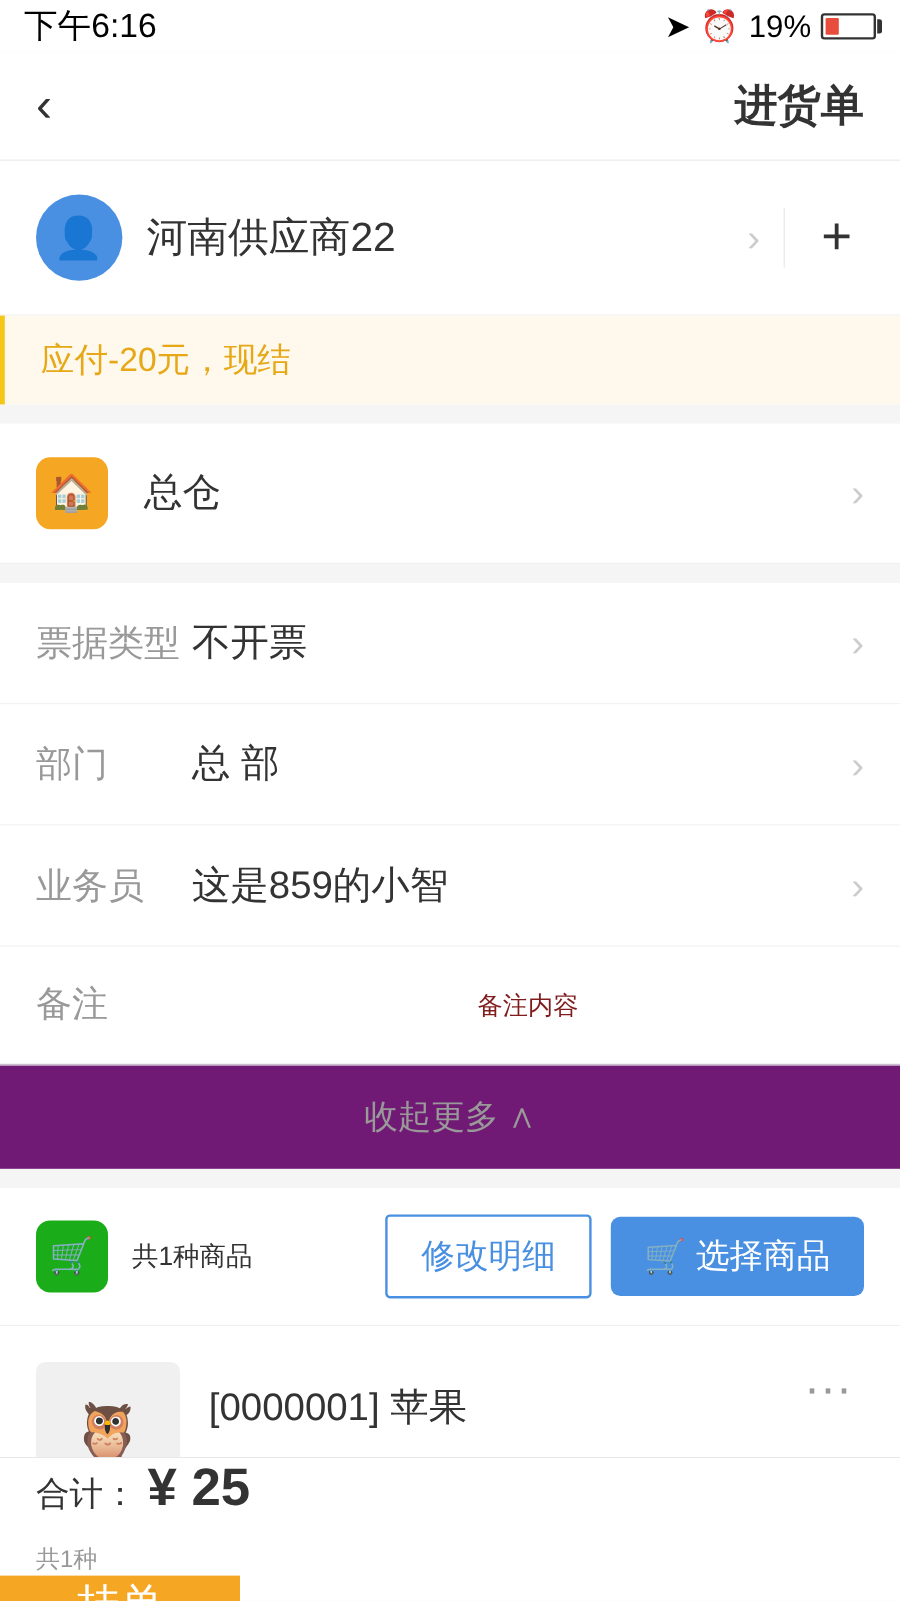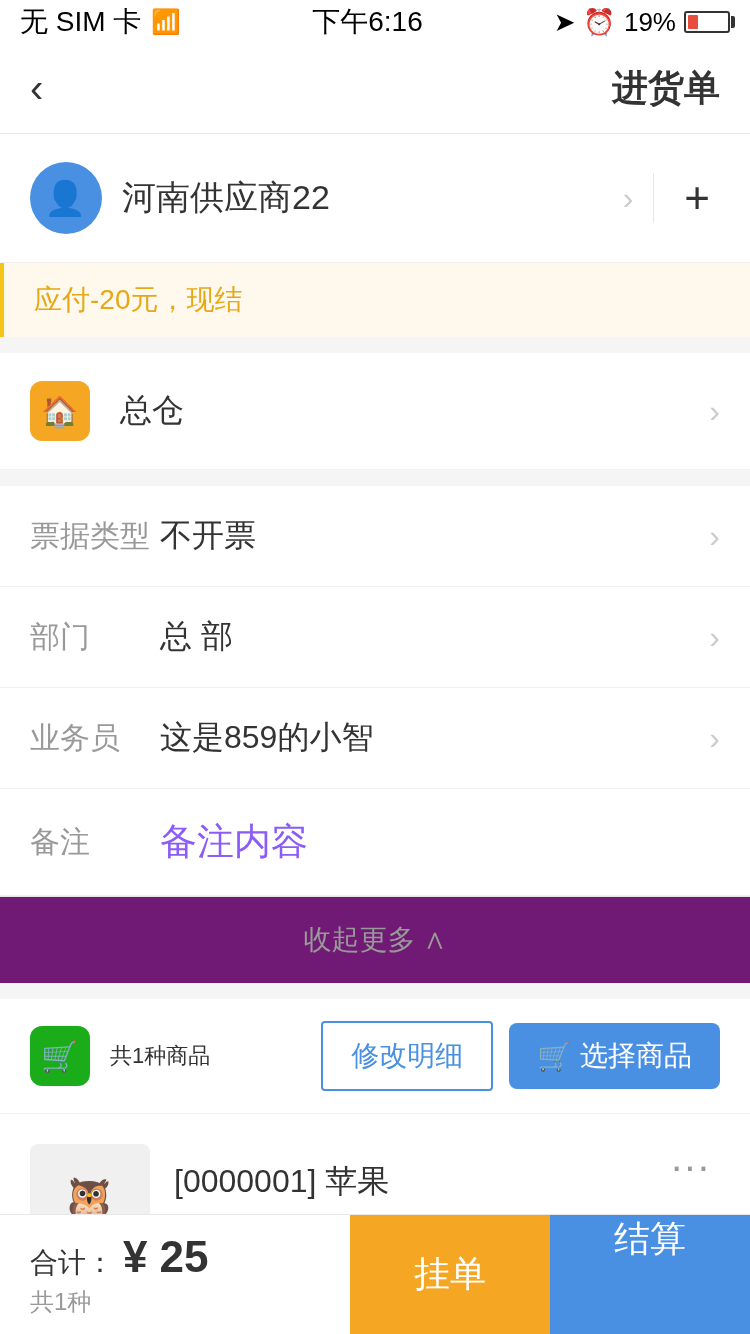--- a/index.html
+++ b/index.html
@@ -87,21 +87,21 @@
       border-bottom: 1px solid #f0f0f0;
       min-height: 90px;
     }
     .row-icon {
       width: 60px; height: 60px; border-radius: 12px; background: #f5a623;
       display: flex; align-items: center; justify-content: center;
       font-size: 30px; margin-right: 20px; flex-shrink: 0;
     }
     .row-label { font-size: 30px; color: #999; min-width: 120px; }
     .row-value { flex: 1; font-size: 32px; color: #333; padding-left: 10px; }
-    .row-placeholder { flex: 1; font-size: 37px; color: #8b5cf6; padding-left: 10px; }
+    .row-placeholder { flex: 1; font-size: 21px; color: #7f1d1d; padding-left: 10px; text-align: center; }
 
     
     .collapse-btn {
       background: #701a75;
       text-align: center;
       padding: 24px;
       font-size: 28px;
       color: #999;
       border-top: 1px solid #e8e8e8;
     }
@@ -154,49 +154,46 @@
     .more-btn { font-size: 40px; color: #999; padding: 0 10px; }
 
     
     .bottom-bar {
       position: fixed;
       bottom: 0; left: 0; width: 750px;
       height: 120px;
       background: #fff;
       display: flex;
       border-top: 1px solid #e8e8e8;
+      flex-direction: column;
     }
     .total-section {
       flex: 1; display: flex; flex-direction: column; justify-content: center;
       padding: 0 30px;
     }
     .total-amount { font-size: 44px; font-weight: 600; color: #333; display: inline; }
     .total-unit { font-size: 28px; color: #333; }
-    .total-sub { font-size: 24px; color: #999; margin-top: 4px; }
+    .total-sub { font-size: 20px; color: #999; margin-top: 21px; }
     .btn-hang {
       width: 200px; background: #f5a623; color: #fff;
       display: flex; align-items: center; justify-content: center;
       font-size: 36px; font-weight: 500;
     }
     .btn-settle {
       width: 200px; background: #4a90e2; color: #fff;
       display: flex; align-items: flex-start; justify-content: center;
       font-size: 36px; font-weight: 500;
     }
 
     .wifi-icon { font-size: 24px; }
   </style>
 </head>
 <body>
 
 <div class="status-bar">
-  <div class="status-left">
-    <span>无 SIM 卡</span>
-    <span class="wifi-icon">📶</span>
-  </div>
   <div>下午6:16</div>
   <div class="status-right">
     <span>➤</span>
     <span>⏰</span>
     <span>19%</span>
     <div class="battery">
       <div class="battery-fill"></div>
     </div>
   </div>
 </div>

